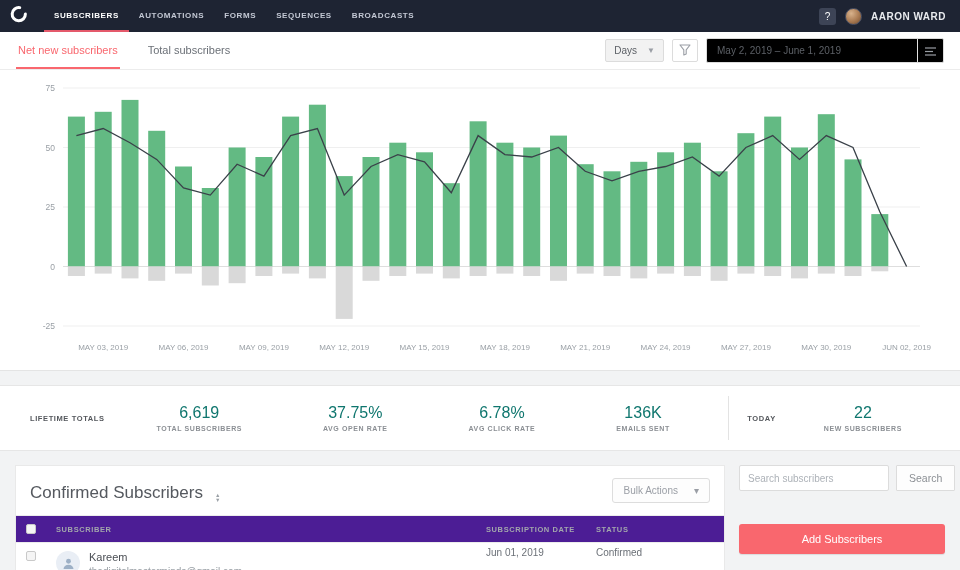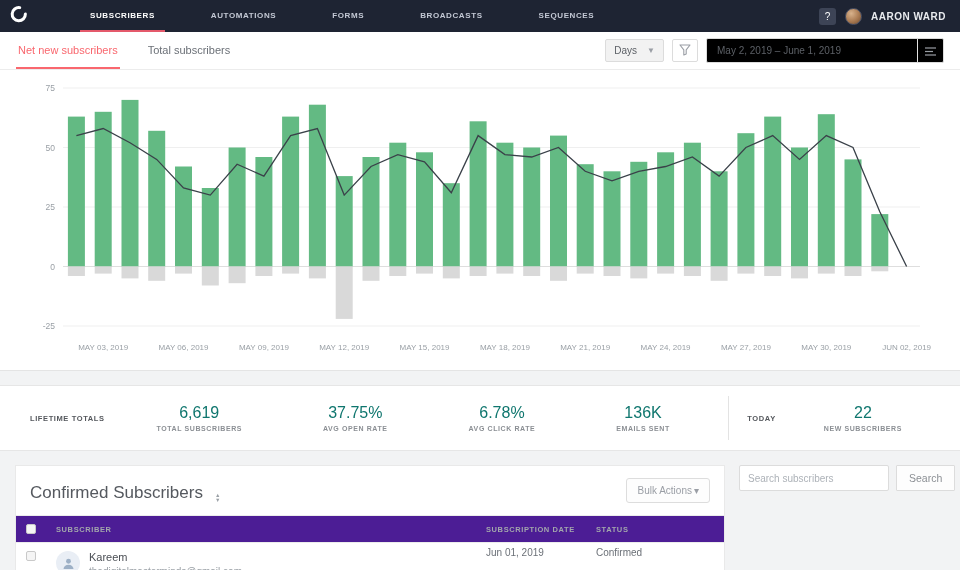--- a/index.html
+++ b/index.html
@@ -1,20 +1,20 @@
 <!DOCTYPE html>
 <html><head>
 <meta charset="utf-8">
 <style>
   * { box-sizing: border-box; margin: 0; padding: 0; }
   html,body { width:960px; height:570px; overflow:hidden; background:#f2f3f4;
     font-family:"Liberation Sans", sans-serif; }
 
   
-  .navbar { height:32px; background:#1e2433; display:flex; align-items:stretch; padding:0 14px 0 10px;gap:36px; }
+  .navbar { height:32px; background:#1e2433; display:flex; align-items:stretch; padding:0 14px 0 10px; }
   .brand { display:flex; align-items:center; margin-right:16px; }
   .nav-item { display:flex; align-items:center; padding:0 10px; font-size:8px; font-weight:bold;
     letter-spacing:.6px; color:#c3c8d4; border-bottom:2px solid transparent; cursor:pointer; }
   .nav-item.active { color:#fff; border-bottom-color:#e4596b; }
   .nav-right { margin-left:auto; display:flex; align-items:center; gap:9px; }
   .help-chip { width:17px; height:17px; border-radius:3px; background:#3d4456; color:#fff;
     font-size:10px; display:flex; align-items:center; justify-content:center; cursor:pointer; }
   .top-avatar { width:17px; height:17px; border-radius:50%;
     background:radial-gradient(circle at 35% 30%, #d8b28c 0%, #a97a52 55%, #6e4a2e 100%);
     border:1px solid #4a5166; }
@@ -49,21 +49,21 @@
   .today-wrap { display:flex; align-items:center; gap:48px; padding-right:28px; }
 
   
   .subs-section { display:flex; gap:14px; padding:14px 15px 0; }
   .subs-card { flex:1; background:#fff; border:1px solid #e9e9e9; border-bottom:none; }
   .subs-header { display:flex; align-items:flex-end; padding:12px 14px; }
   .subs-title { font-size:17px; color:#55595f; }
   .sort-icon { display:flex; flex-direction:column; line-height:5px; font-size:5.5px; color:#9aa0a6;
     margin-left:12px; cursor:pointer; }
   .bulk-btn { margin-left:auto; background:#fdfdfd; border:1px solid #ddd; border-radius:3px;
-    font-size:10px; color:#9a9ea5; padding:6px 10px; display:flex; align-items:center; gap:2px; cursor:pointer; }
+    font-size:10px; color:#9a9ea5; padding:6px 10px; display:flex; align-items:center; gap:16px; cursor:pointer; }
   table { width:100%; border-collapse:collapse; }
   th { font-size:7.5px; font-weight:bold; letter-spacing:.6px; color:#a3a7ac; text-align:left;
     padding:8px 10px; border-top:1px solid #ececec; border-bottom:1px solid #ececec; background:#4c1d95; }
   td { padding:8px 10px; vertical-align:top; }
   .cb { appearance:none; width:10px; height:10px; border:1px solid #c9c9c9; background:#f5f5f5;
     border-radius:2px; cursor:pointer; display:block; }
   .sub-cell { display:flex; gap:9px; align-items:flex-start; }
   .row-avatar { width:24px; height:24px; border-radius:50%; background:#e9eef5; flex:none;
     display:flex; align-items:center; justify-content:center; }
   .sub-name { font-size:11px; color:#4a4e54; }
@@ -89,22 +89,22 @@
   <div class="brand">
     <span>
       <svg width="18" height="18" viewBox="0 0 24 24">
         <path d="M13 3.5 A 8.8 8.8 0 1 0 20.5 12" fill="none" stroke="#ffffff" stroke-width="4" stroke-linecap="round"></path>
       </svg>
     </span>
   </div>
   <div class="nav-item active">SUBSCRIBERS</div>
   <div class="nav-item">AUTOMATIONS</div>
   <div class="nav-item">FORMS</div>
+  <div class="nav-item">SEQUENCES</div>
   <div class="nav-item">BROADCASTS</div>
-  <div class="nav-item">SEQUENCES</div>
   <div class="nav-right">
     <div class="help-chip">?</div>
     <div class="top-avatar"></div>
     <div class="user-name">AARON WARD</div>
   </div>
 </div>
 
 <div class="chart-card">
   <div class="toolbar">
     <div class="tab active">Net new subscribers</div>
@@ -303,14 +303,15 @@
         </tr>
       </tbody>
     </table>
   </div>
 
   <div class="subs-right">
     <div class="search-row">
       <input class="search-input" placeholder="Search subscribers" style="">
       <button class="search-btn">Search</button>
     </div>
+    <button class="add-btn">Add Subscribers</button>
   </div>
 </div>
 
 </body></html>

